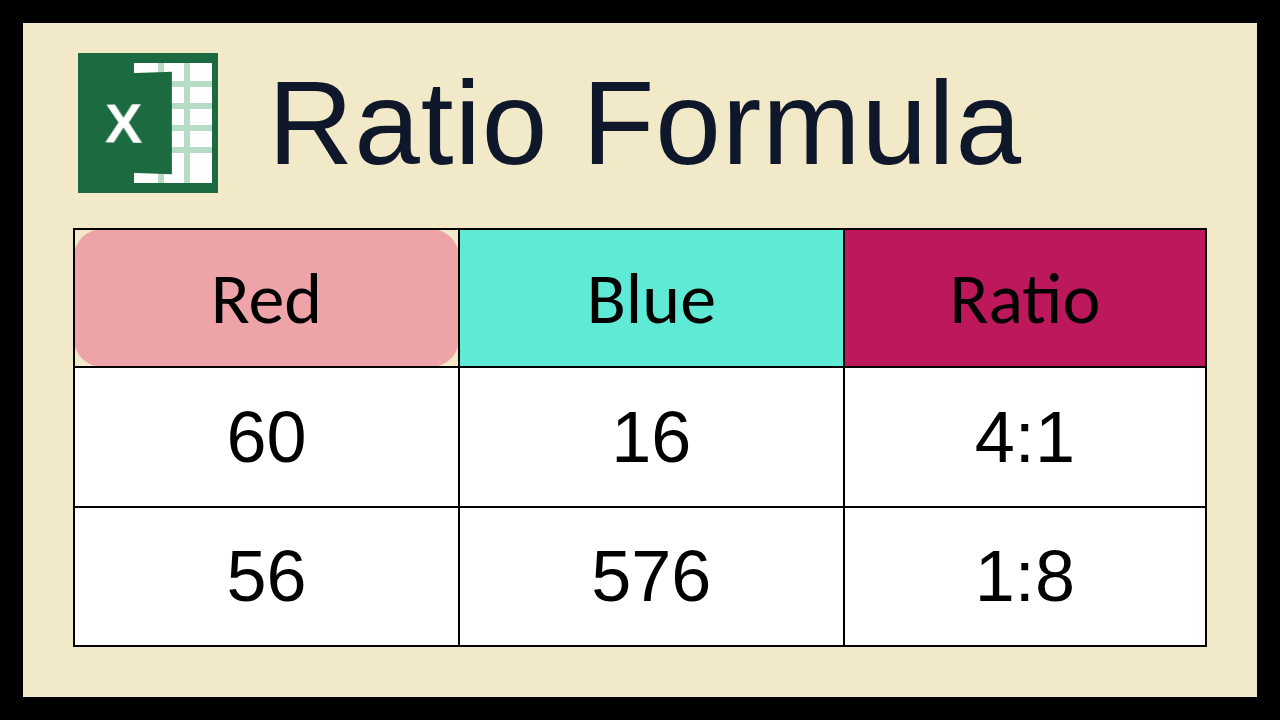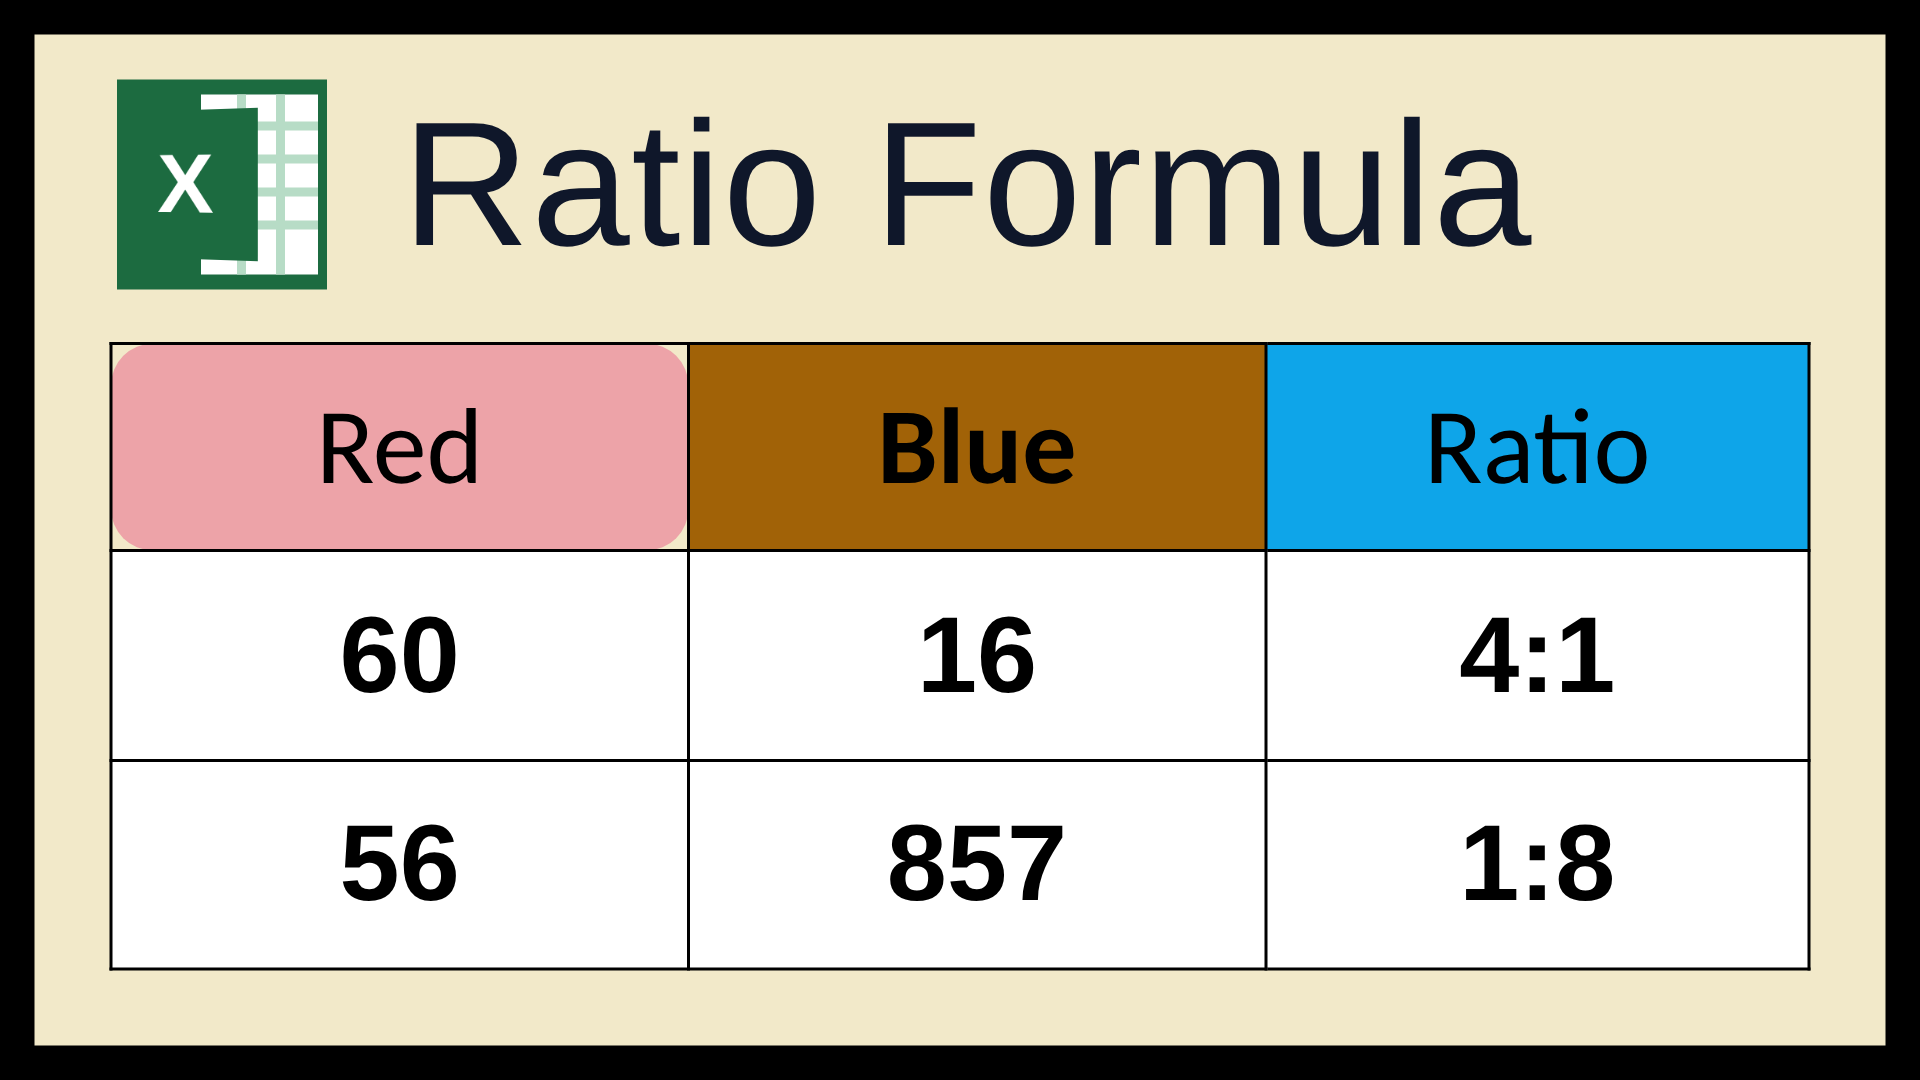--- a/index.html
+++ b/index.html
@@ -88,35 +88,35 @@
     table {
       width: 100%;
       border-collapse: collapse;
       flex: 1;
     }
     th, td {
       border: 2px solid #000;
       text-align: center;
       vertical-align: middle;
       font-size: 72px;
-      font-weight: 700;
+      font-weight: 400;
       color: #000;
       height: 138px;
     }
     th {
       font-family: Calibri, Arial, sans-serif;
       font-weight: 400;
     }
     td {
       background: #fff;
       font-family: "Comic Sans MS", cursive, sans-serif;
     }
     th.red { background: #eda3a8; border-radius: 28px; }
-    th.blue { background: #a16207; font-weight: bold; }
-    th.ratio { background: #0ea5e9; }
+    th.blue { background: #5eead4; }
+    th.ratio { background: #be185d; }
     .col1 { width: 34%; }
     .col2 { width: 34%; }
     .col3 { width: 32%; }
   </style>
 </head>
 <body>
 
 <div class="card">
   <div class="header">
     <div class="excel-icon">
@@ -149,18 +149,18 @@
       </tr>
     </thead>
     <tbody>
       <tr>
         <td>60</td>
         <td>16</td>
         <td>4:1</td>
       </tr>
       <tr>
         <td>56</td>
-        <td>857</td>
+        <td>576</td>
         <td>1:8</td>
       </tr>
     </tbody>
   </table>
 </div>
 
 </body></html>

